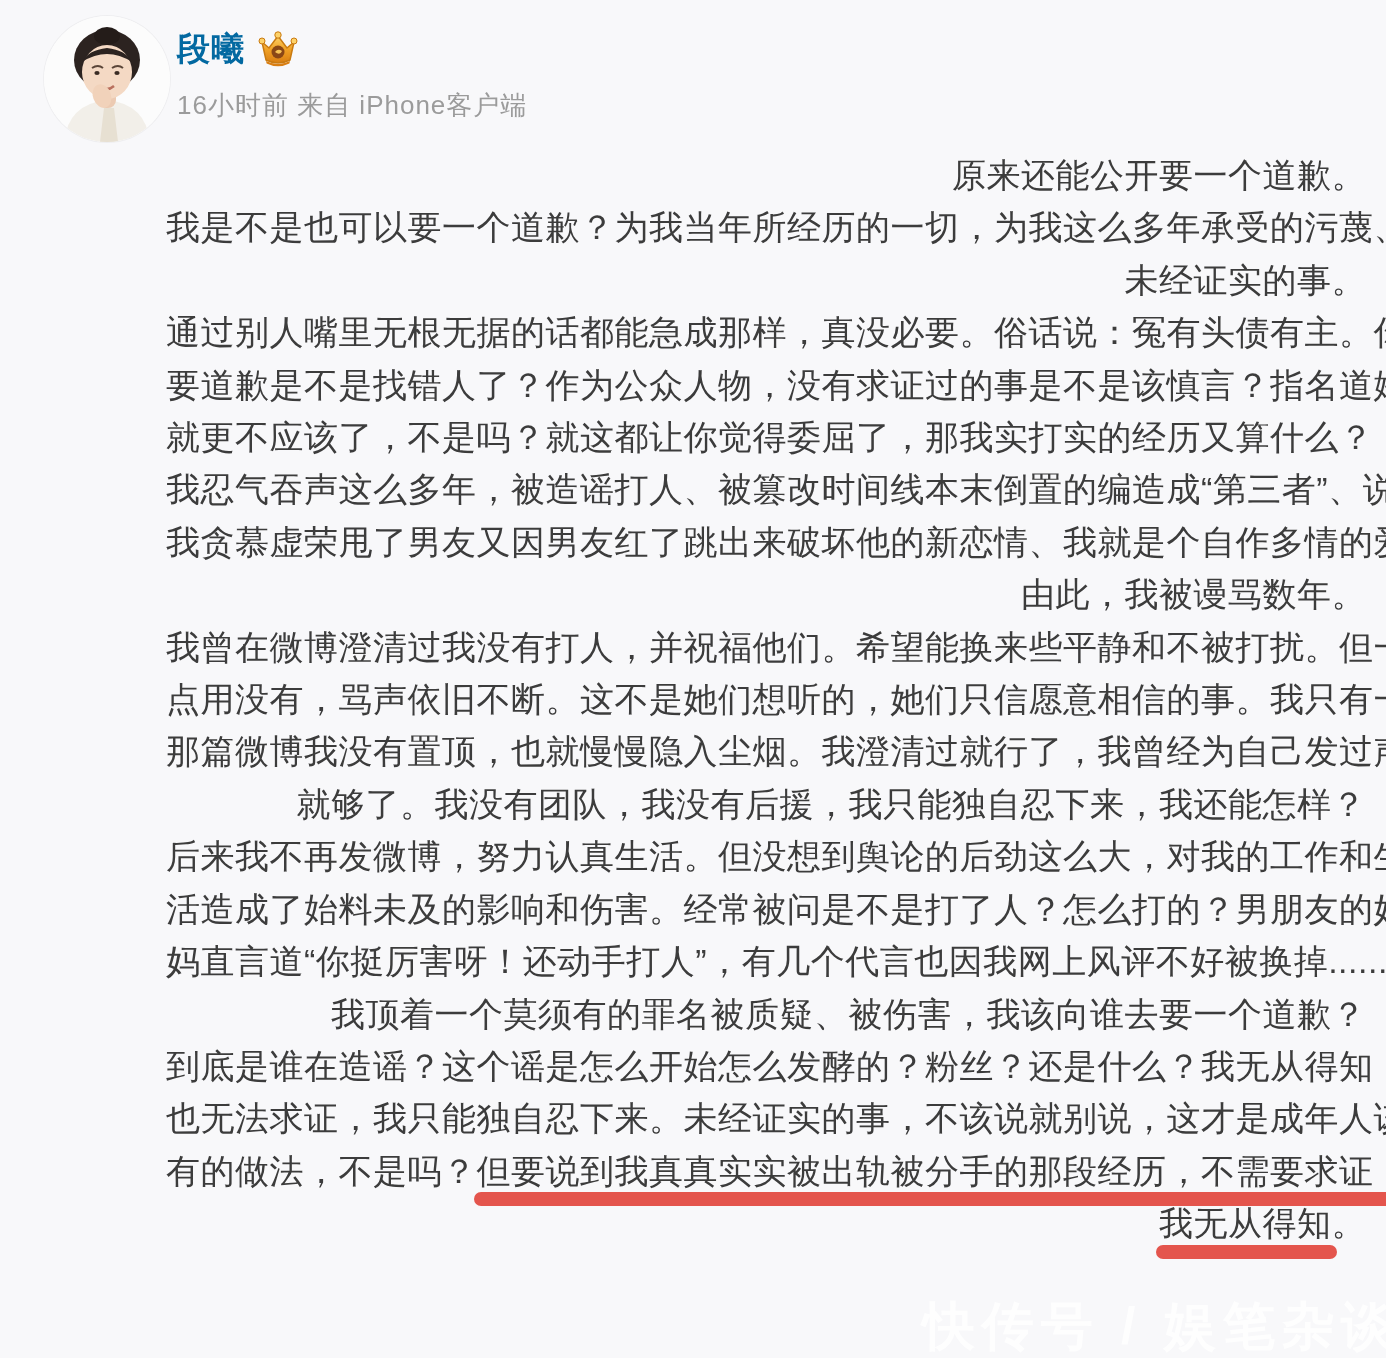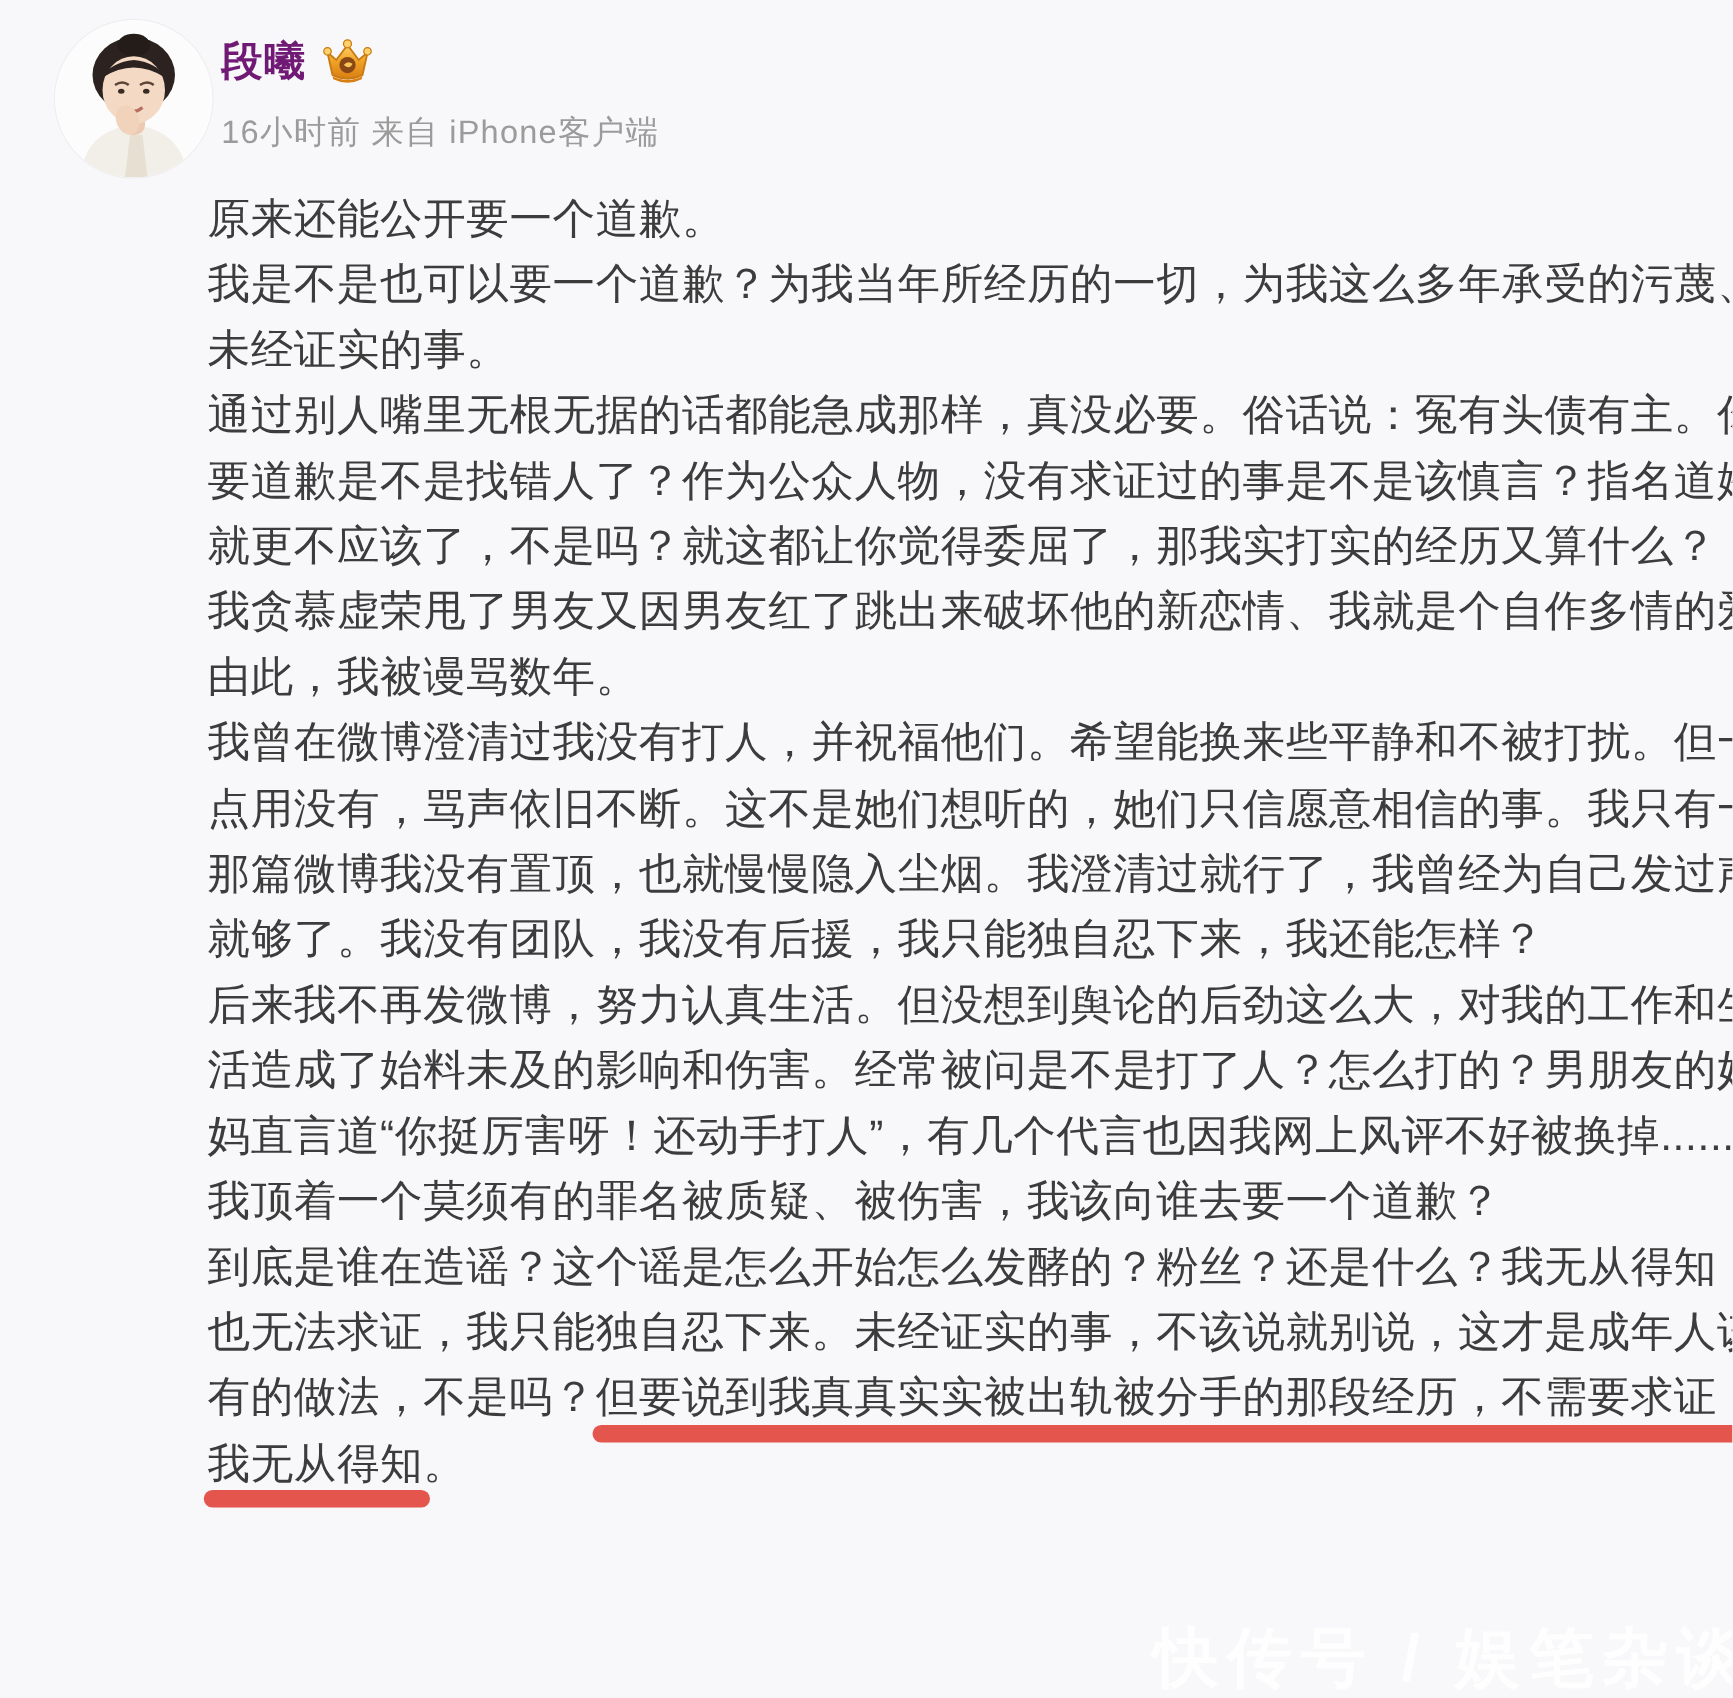--- a/index.html
+++ b/index.html
@@ -17,34 +17,35 @@
     background:#fdfdfd;
     box-shadow:0 0 0 1px rgba(0,0,0,0.04);
     overflow:hidden;
   }
   .avatar svg{display:block;width:100%;height:100%;}
   .name-row{
     position:absolute;left:177px;top:28px;
     display:flex;align-items:center;gap:12px;
   }
   .user-name{
-    font-size:33px;font-weight:700;color:#701a75;
+    font-size:33px;font-weight:700;color:#0369a1;
     letter-spacing:1px;line-height:1.2;
   }
   .badge{width:42px;height:42px;display:inline-block;}
   .badge svg{display:block;width:100%;height:100%;}
   .meta{
     position:absolute;left:177px;top:88px;
     font-size:26px;color:#9b9b9b;letter-spacing:1px;
   }
   
   .body{
     position:absolute;left:166px;top:149px;width:1200px;
     font-size:34px;color:#3c3c3c;line-height:52.4px;
     letter-spacing:0.5px;
+    text-align:right;
   }
   .line{white-space:nowrap;}
   .seg{position:relative;display:inline-block;}
   .seg.u::after{
     content:"";
     position:absolute;left:-3px;right:-5px;bottom:-9px;height:14px;
     background:var(--red,#e2473e);
     border-radius:8px;
     opacity:0.92;
   }
@@ -111,20 +112,21 @@
   </div>
   <div class="meta">16小时前 来自 iPhone客户端</div>
 
   <div class="body">
       <div class="line"><span class="seg">原来还能公开要一个道歉。</span></div>
       <div class="line"><span class="seg">我是不是也可以要一个道歉？为我当年所经历的一切，为我这么多年承受的污蔑、</span></div>
       <div class="line"><span class="seg">未经证实的事。</span></div>
       <div class="line"><span class="seg">通过别人嘴里无根无据的话都能急成那样，真没必要。俗话说：冤有头债有主。你</span></div>
       <div class="line"><span class="seg">要道歉是不是找错人了？作为公众人物，没有求证过的事是不是该慎言？指名道姓</span></div>
       <div class="line"><span class="seg">就更不应该了，不是吗？就这都让你觉得委屈了，那我实打实的经历又算什么？</span></div>
+      <div class="line"><span class="seg">我忍气吞声这么多年，被造谣打人、被篡改时间线本末倒置的编造成“第三者”、说</span></div>
       <div class="line"><span class="seg">我贪慕虚荣甩了男友又因男友红了跳出来破坏他的新恋情、我就是个自作多情的爱</span></div>
       <div class="line"><span class="seg">由此，我被谩骂数年。</span></div>
       <div class="line"><span class="seg">我曾在微博澄清过我没有打人，并祝福他们。希望能换来些平静和不被打扰。但一</span></div>
       <div class="line"><span class="seg">点用没有，骂声依旧不断。这不是她们想听的，她们只信愿意相信的事。我只有一</span></div>
       <div class="line"><span class="seg">那篇微博我没有置顶，也就慢慢隐入尘烟。我澄清过就行了，我曾经为自己发过声</span></div>
       <div class="line"><span class="seg">就够了。我没有团队，我没有后援，我只能独自忍下来，我还能怎样？</span></div>
       <div class="line"><span class="seg">后来我不再发微博，努力认真生活。但没想到舆论的后劲这么大，对我的工作和生</span></div>
       <div class="line"><span class="seg">活造成了始料未及的影响和伤害。经常被问是不是打了人？怎么打的？男朋友的妈</span></div>
       <div class="line"><span class="seg">妈直言道“你挺厉害呀！还动手打人”，有几个代言也因我网上风评不好被换掉......</span></div>
       <div class="line"><span class="seg">我顶着一个莫须有的罪名被质疑、被伤害，我该向谁去要一个道歉？</span></div>

